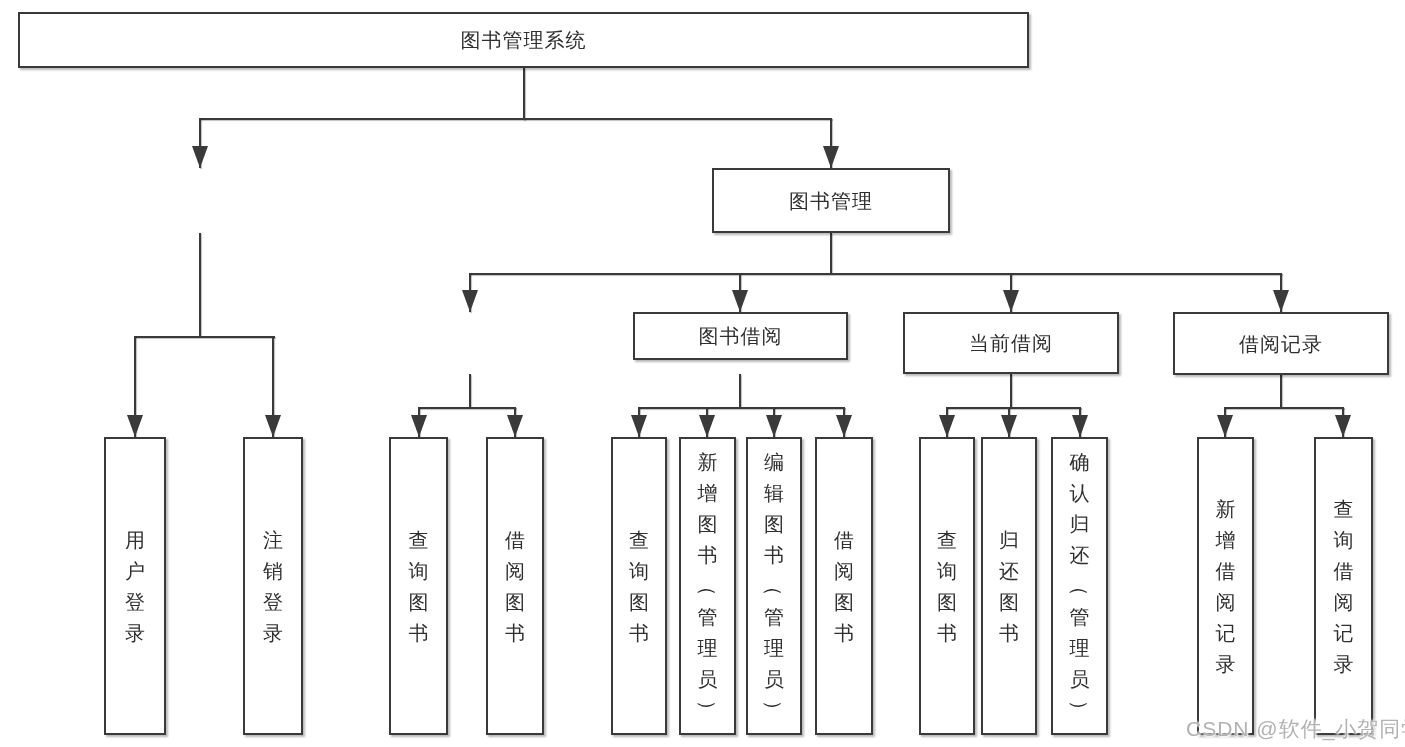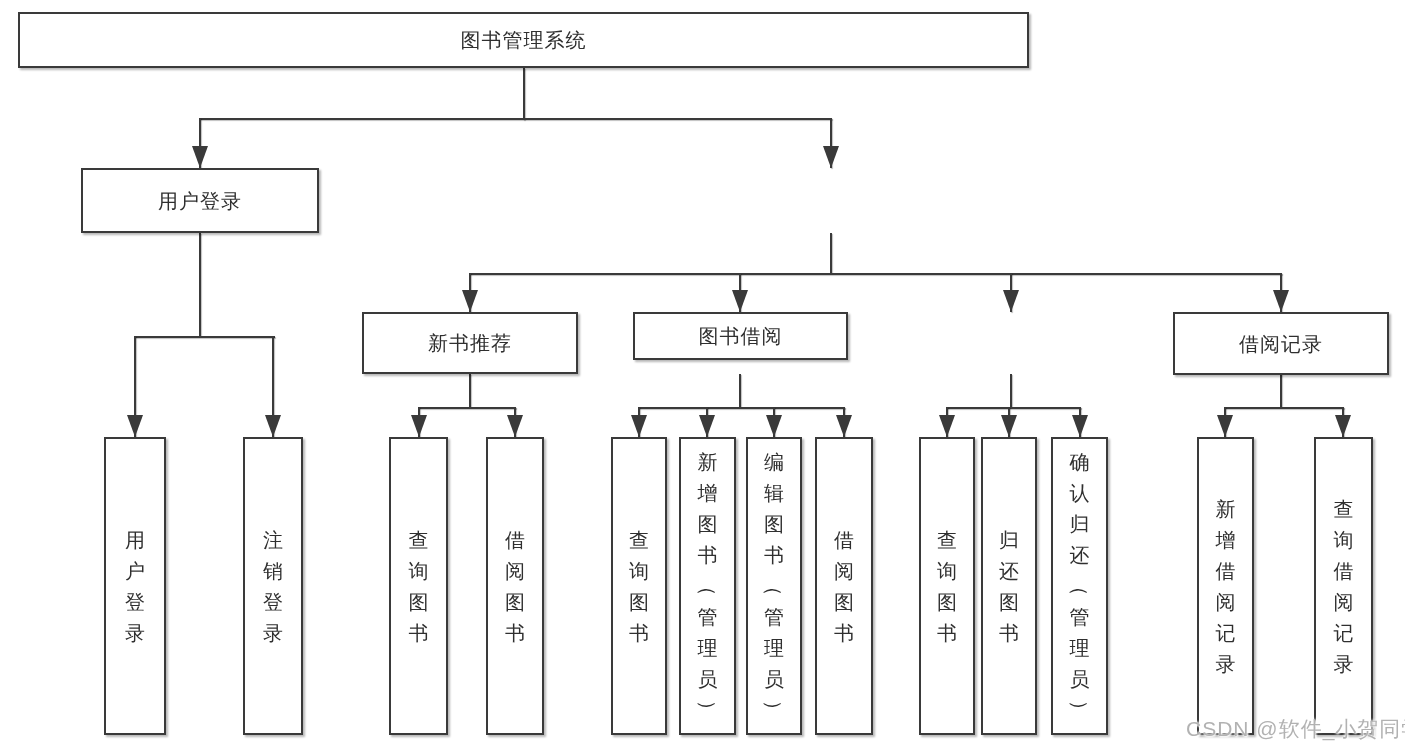--- a/index.html
+++ b/index.html
@@ -95,24 +95,24 @@
     <div class="line" style="left:1280px;top:374px;width:2px;height:33px"></div>
     <div class="line" style="left:1224px;top:407px;width:120px;height:2px"></div>
     <div class="line" style="left:1224px;top:407px;width:2px;height:30px"></div>
     <div class="line" style="left:1342px;top:407px;width:2px;height:30px"></div>
     <div class="arrow" style="left:1217px;top:415px"></div>
     <div class="arrow" style="left:1335px;top:415px"></div>
   </div>
 
   <div class="node" style="left:18px;top:12px;width:1011px;height:56px">图书管理系统</div>
 
-  <div class="node" style="left:81px;top:168px;width:238px;height:65px">用户登录</div>
-
-  <div class="node" style="left:362px;top:312px;width:216px;height:62px">新书推荐</div>
+  <div class="node" style="left:712px;top:168px;width:238px;height:65px">图书管理</div>
+
   <div class="node" style="left:633px;top:312px;width:215px;height:48px">图书借阅</div>
+  <div class="node" style="left:903px;top:312px;width:216px;height:62px">当前借阅</div>
   <div class="node" style="left:1173px;top:312px;width:216px;height:63px">借阅记录</div>
 
   <div class="node v" style="left:104px;top:437px;width:62px;height:298px">
       <span>用</span>
       <span>户</span>
       <span>登</span>
       <span>录</span>
     </div>
   <div class="node v" style="left:243px;top:437px;width:60px;height:298px">
       <span>注</span>

